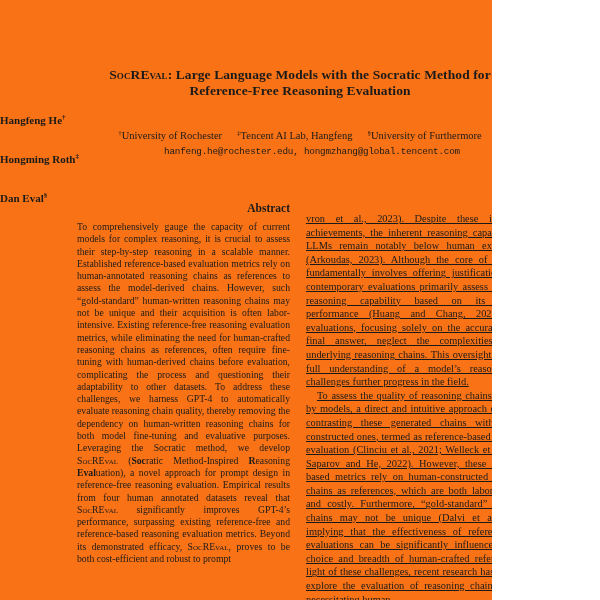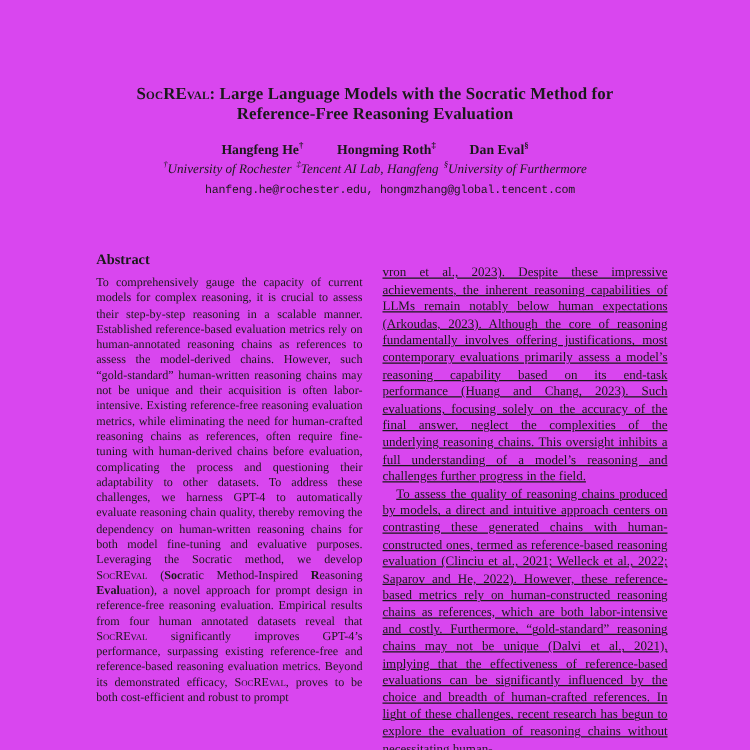--- a/index.html
+++ b/index.html
@@ -5,23 +5,23 @@
   html, body {
     margin: 0;
     padding: 0;
     width: 600px;
     height: 600px;
     background: #ffffff;
     overflow: hidden;
   }
   .page {
     position: relative;
-    width: 600px;
+    width: 492px;
     height: 600px;
-    background: #d946ef;
+    background: #f97316;
     color: #1a1a1a;
     font-family: "Liberation Serif", "DejaVu Serif", serif;
     overflow: hidden;
   }
   .title-block {
     position: absolute;
     top: 67px;
     left: 0;
     width: 600px;
     text-align: center;
@@ -33,35 +33,35 @@
     font-weight: 700;
     line-height: 16px;
     letter-spacing: 0.1px;
   }
   .authors-row {
     position: absolute;
     top: 114px;
     left: 0;
     width: 600px;
     display: flex;
-    justify-content: center;
+    justify-content: flex-start;
     gap: 27px;
     font-size: 11px;
     font-weight: 700;
+    flex-direction: column;
   }
   .affil-row {
     position: absolute;
     top: 130px;
     left: 0;
     width: 600px;
     display: flex;
     justify-content: center;
-    gap: 4px;
+    gap: 15px;
     font-size: 10.5px;
-    font-style: italic;
   }
   sup.mark {
     font-size: 7px;
     vertical-align: super;
     line-height: 0;
   }
   .emails {
     position: absolute;
     top: 146px;
     left: 12px;
@@ -72,21 +72,21 @@
     line-height: 12px;
     letter-spacing: -0.2px;
   }
   .col-left {
     position: absolute;
     left: 77px;
     top: 202px;
     width: 213px;
   }
   .abstract-heading {
-    text-align: left;
+    text-align: right;
     font-size: 11.5px;
     font-weight: 700;
     margin: 0 0 7px 0;
   }
   .abstract-body {
     font-size: 9.7px;
     line-height: 12.3px;
     text-align: justify;
     margin: 0;
   }

